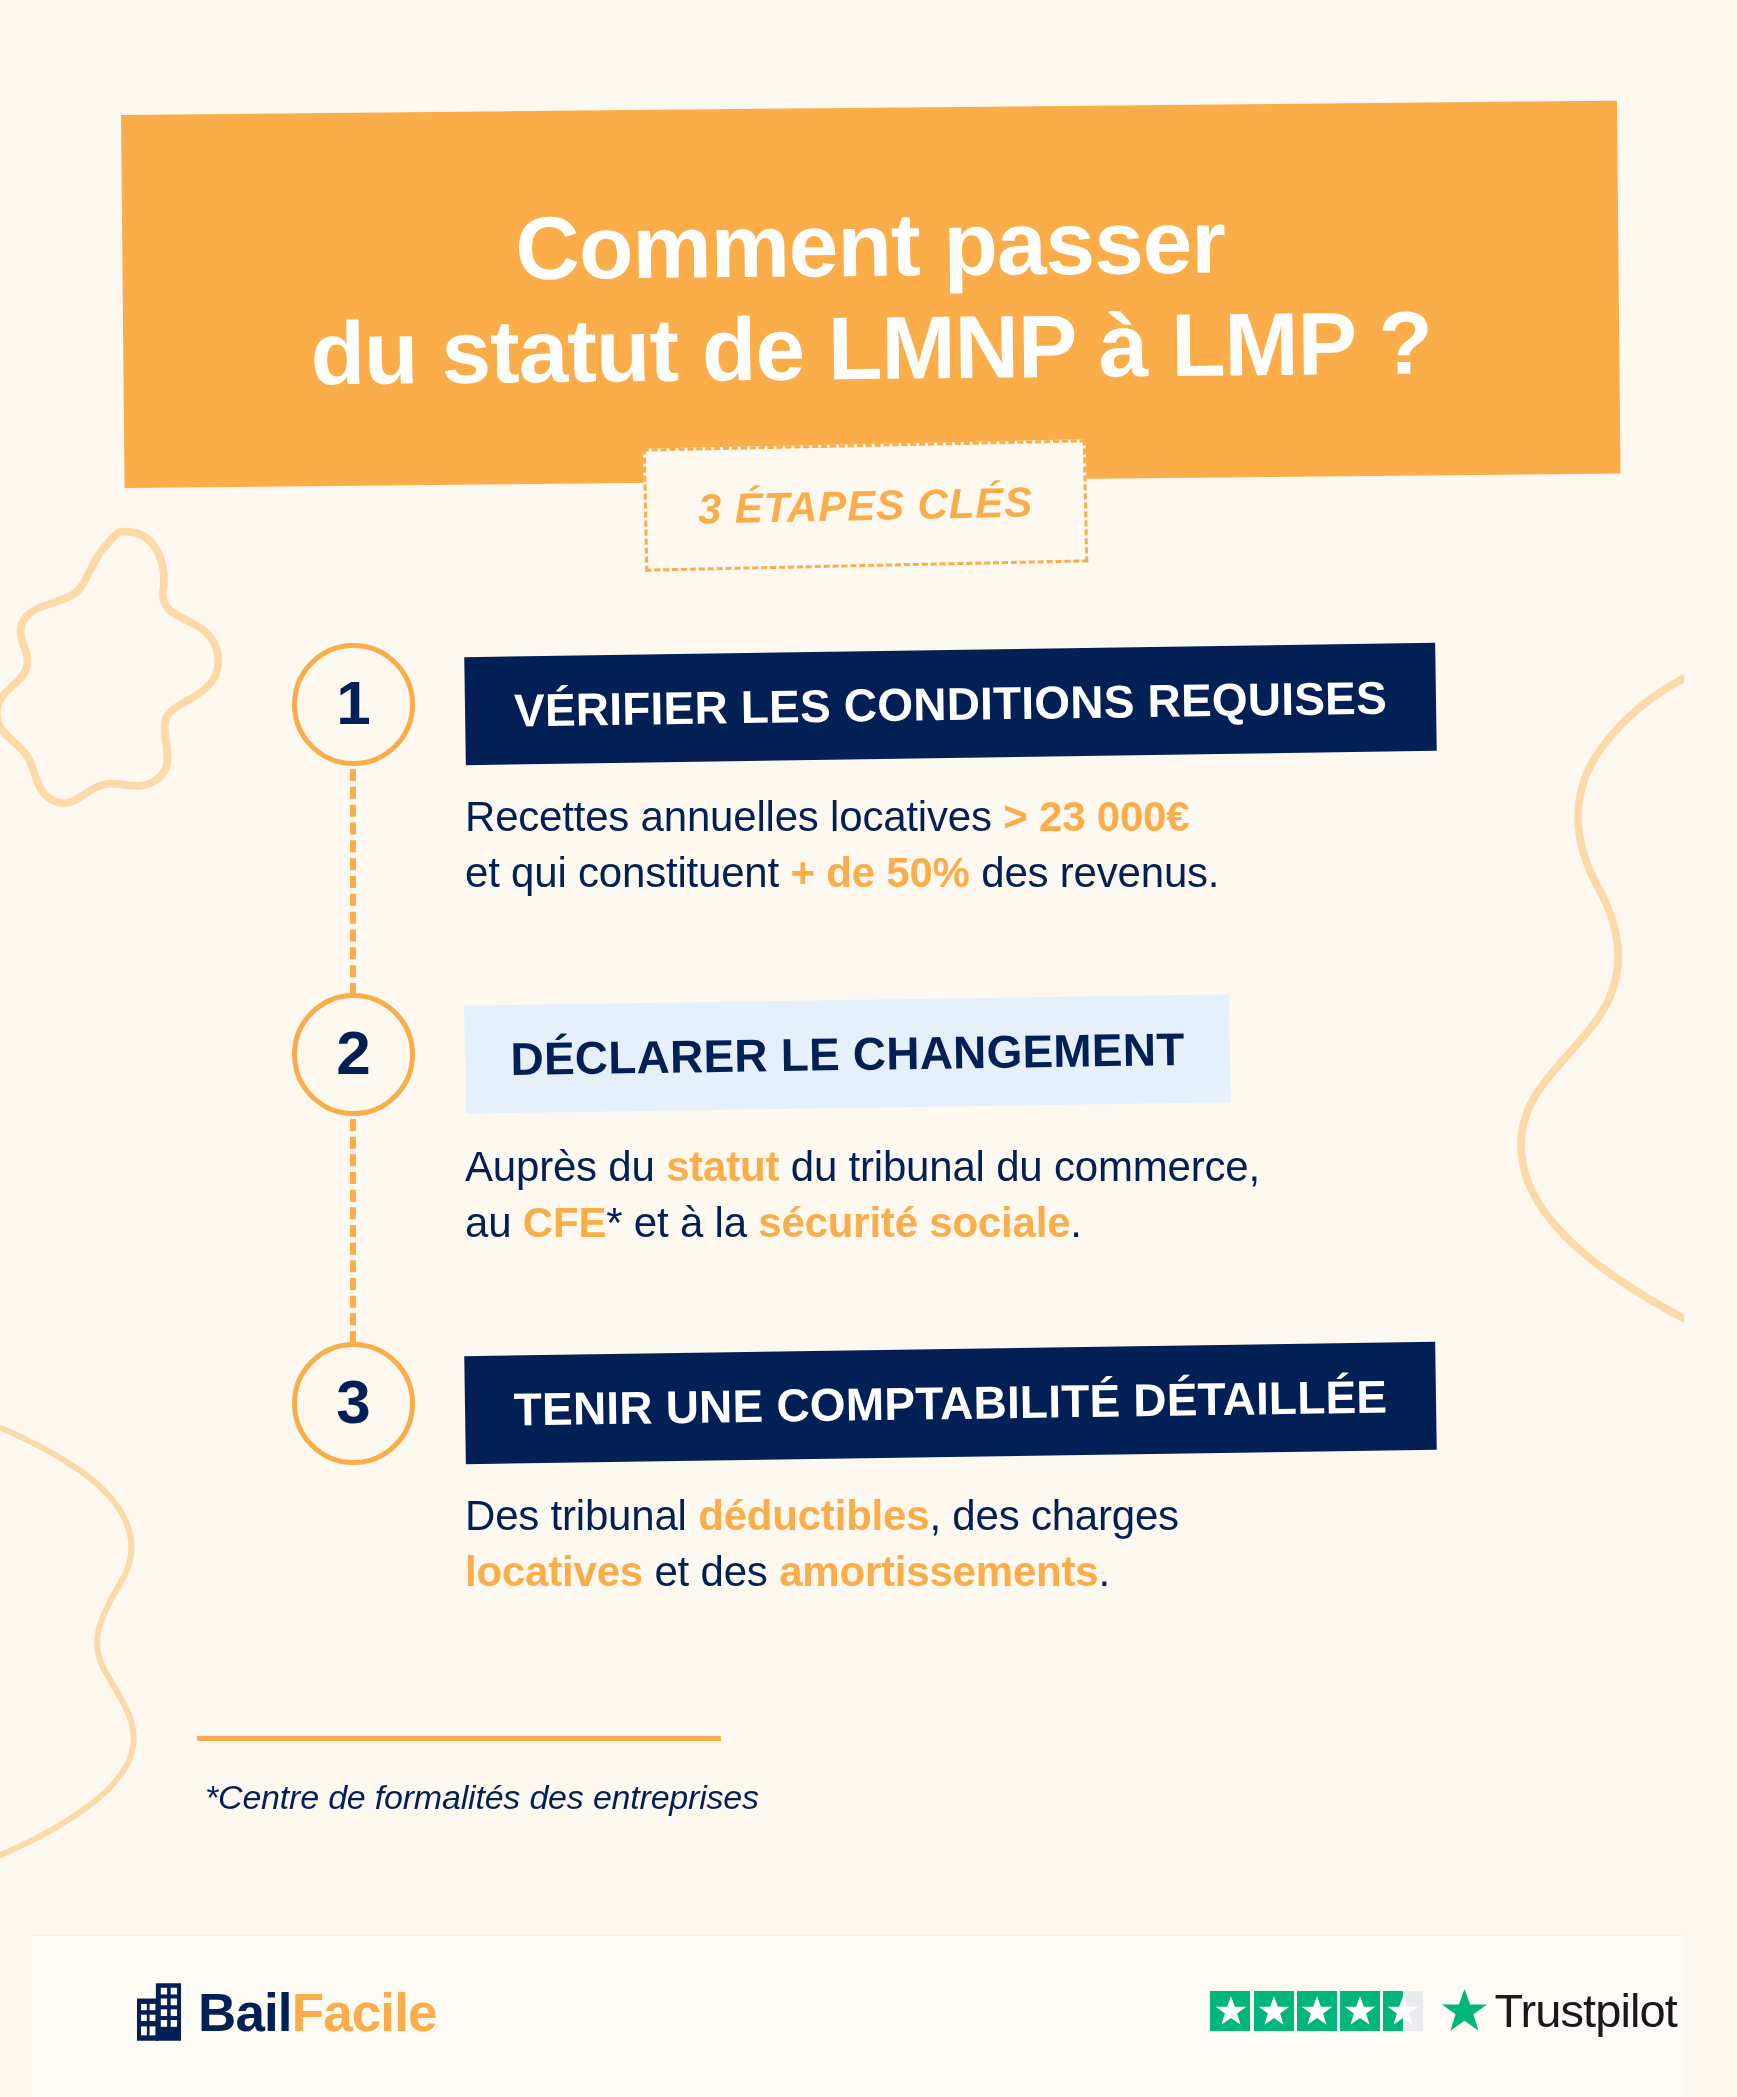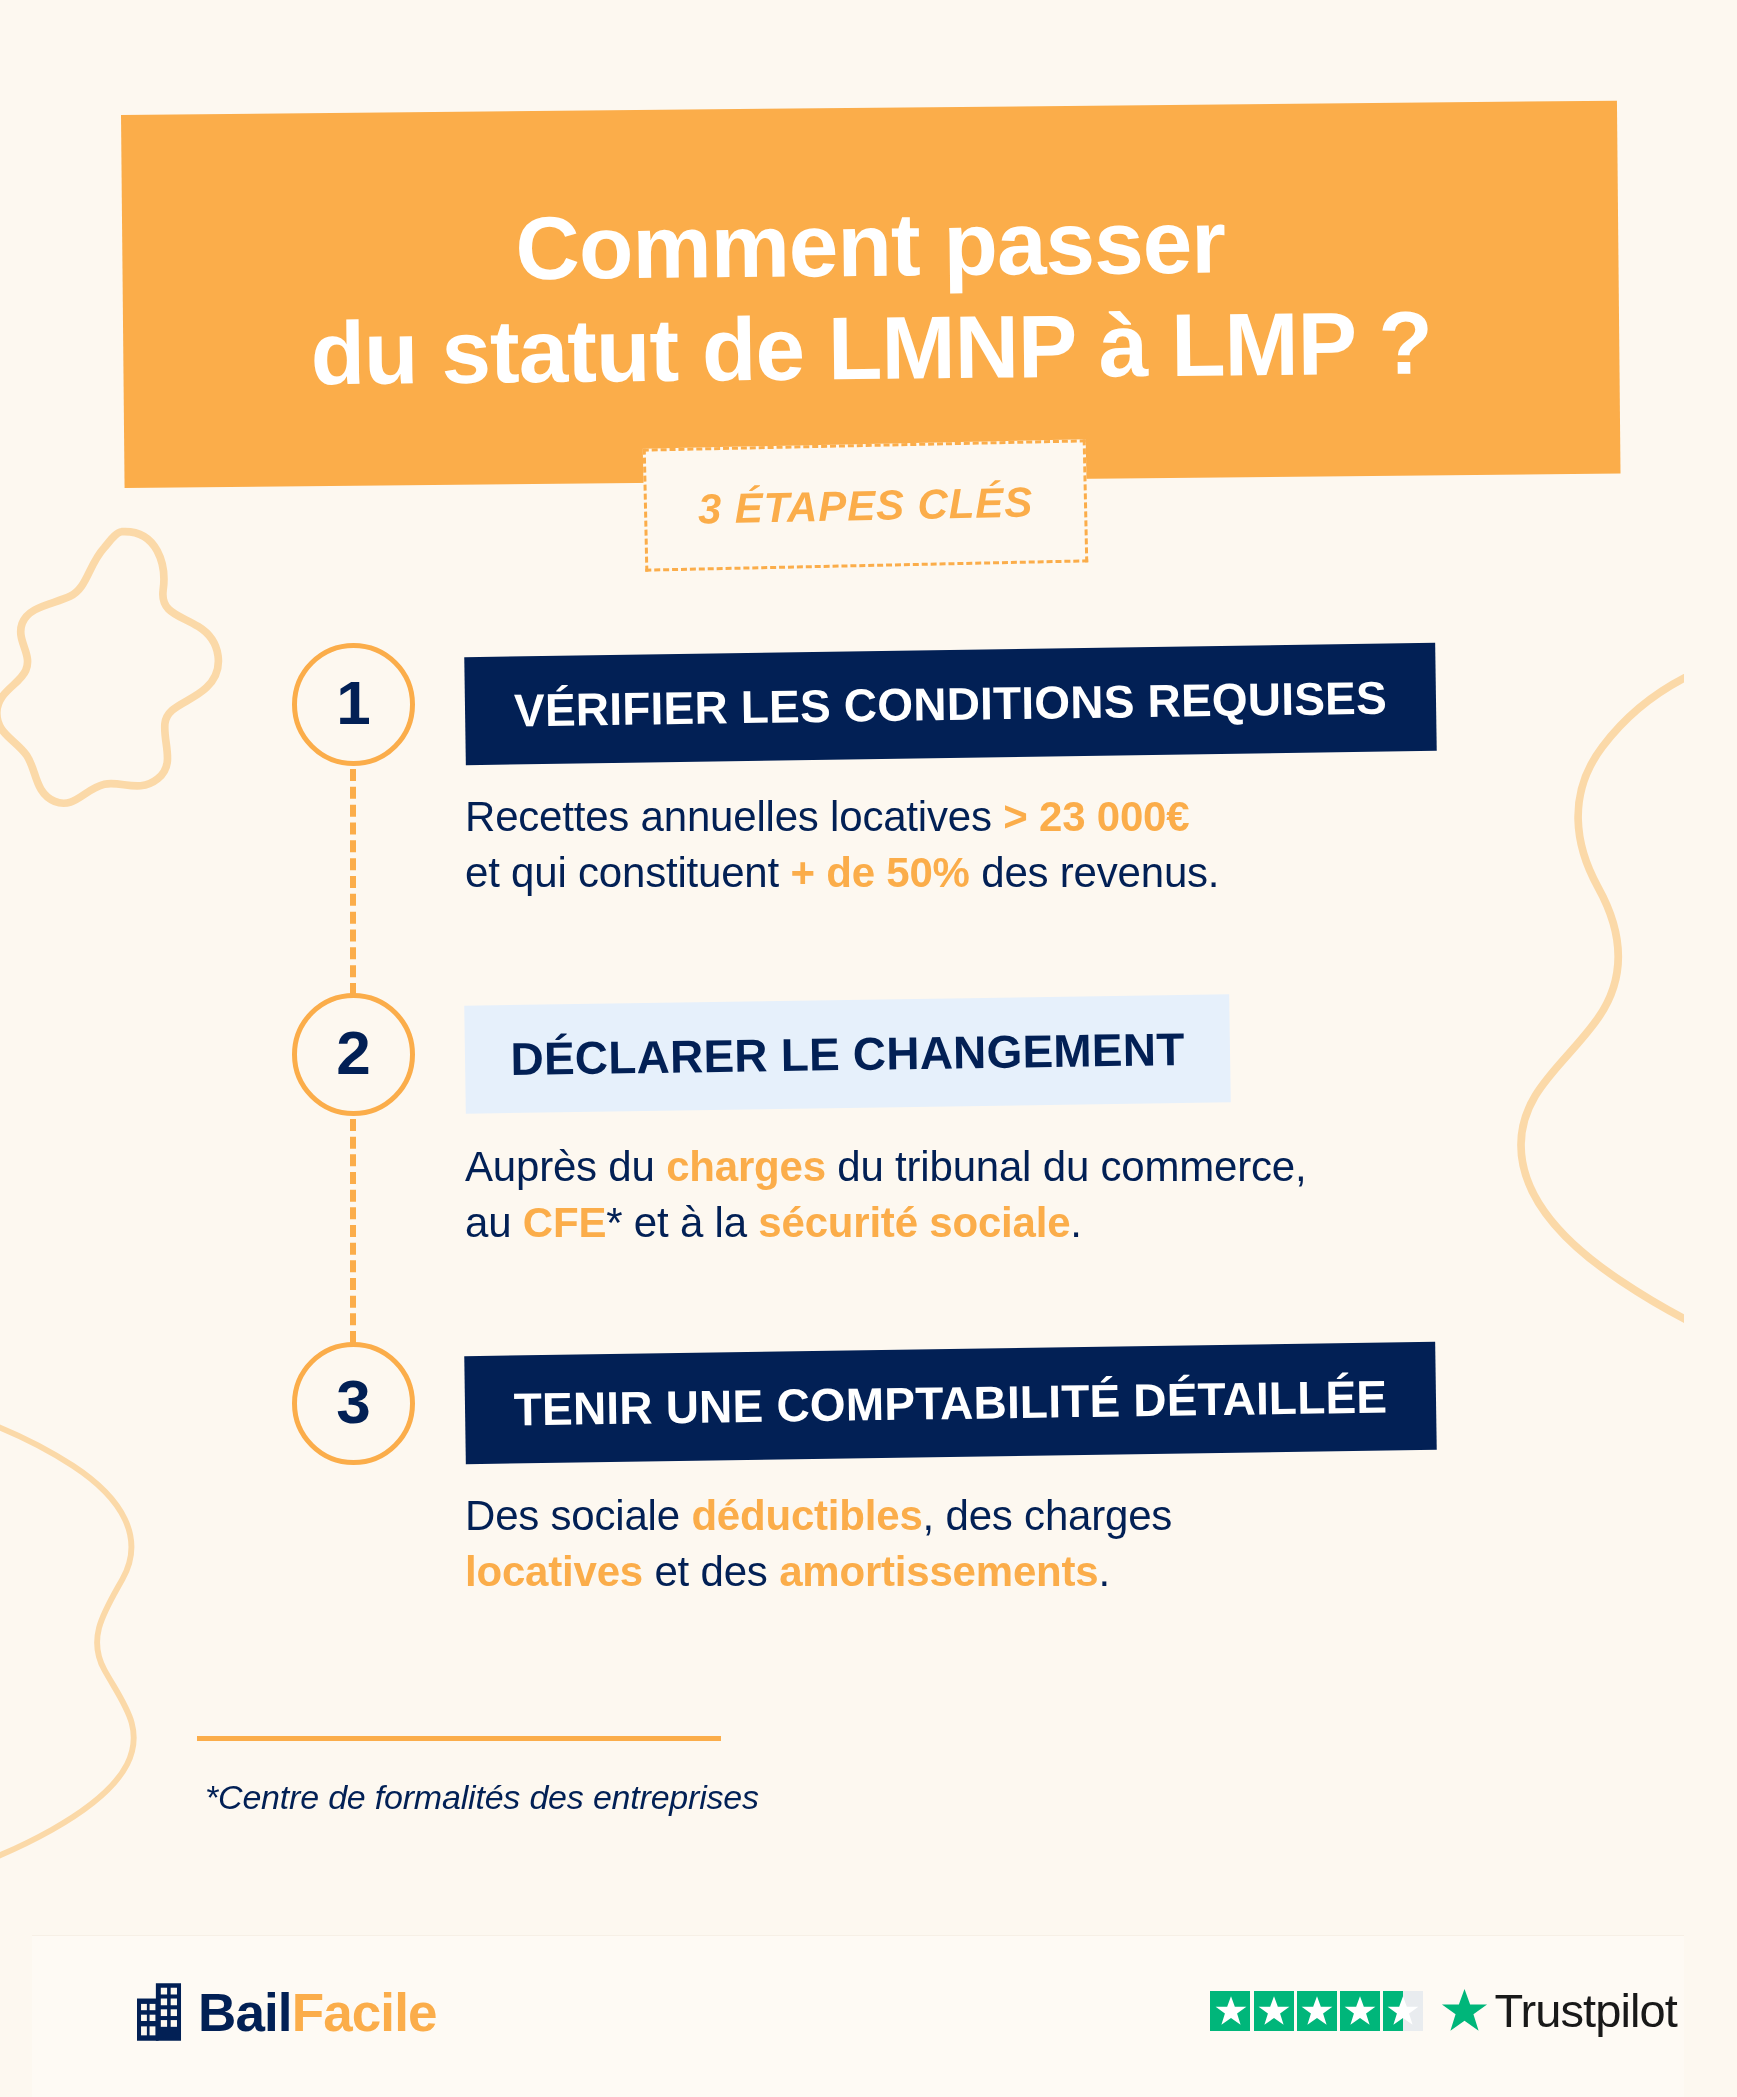--- a/index.html
+++ b/index.html
@@ -310,31 +310,31 @@
     <div class="step-body"><span>Recettes annuelles locatives </span><b>&gt; 23 000€</b><br><span>et qui constituent </span><b>+ de 50%</b><span> des revenus.</span></div>
   </div>
 
   <div class="step" id="step-2">
     <div class="step-circle">
       <span class="step-num">2</span>
     </div>
     <div class="step-banner light" id="banner-2">
       <span class="step-banner-label">DÉCLARER LE CHANGEMENT</span>
     </div>
-    <div class="step-body"><span>Auprès du </span><b>charges</b><span> du tribunal du commerce,</span><br><span>au </span><b>CFE</b><span>* et à la </span><b>sécurité sociale</b><span>.</span></div>
+    <div class="step-body"><span>Auprès du </span><b>statut</b><span> du tribunal du commerce,</span><br><span>au </span><b>CFE</b><span>* et à la </span><b>sécurité sociale</b><span>.</span></div>
   </div>
 
   <div class="step" id="step-3">
     <div class="step-circle">
       <span class="step-num">3</span>
     </div>
     <div class="step-banner dark" id="banner-3">
       <span class="step-banner-label">TENIR UNE COMPTABILITÉ DÉTAILLÉE</span>
     </div>
-    <div class="step-body"><span>Des sociale </span><b>déductibles</b><span>, des charges</span><br><b>locatives</b><span> et des </span><b>amortissements</b><span>.</span></div>
+    <div class="step-body"><span>Des tribunal </span><b>déductibles</b><span>, des charges</span><br><b>locatives</b><span> et des </span><b>amortissements</b><span>.</span></div>
   </div>
 
   <div id="divider"></div>
   <div id="footnote">*Centre de formalités des entreprises</div>
 
   <div id="footer">
 
     <div id="footer-logo">
       <svg id="logo-mark" viewBox="0 0 118 128">
         <rect x="42" y="0" width="56" height="128" fill="#022055"></rect>

